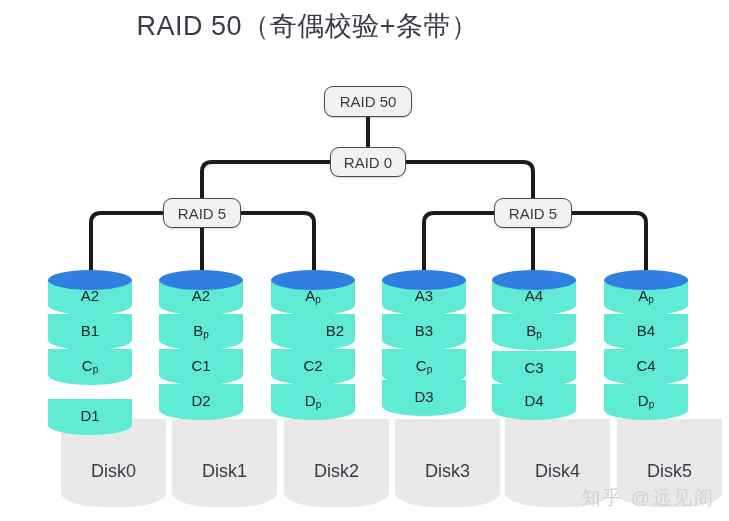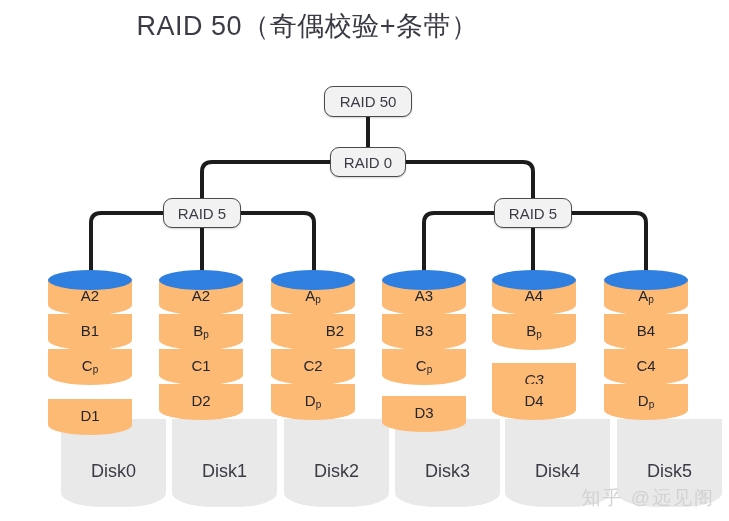--- a/index.html
+++ b/index.html
@@ -77,21 +77,21 @@
     height: 20px;
     border-radius: 50% / 50%;
     background: #2e7fe0;
     z-index: 4;
   }
   .band {
     position: absolute;
     left: 0;
     width: 84px;
     height: 36px;
-    background: #fdba74;
+    background: #5eead4;
     border-radius: 0 0 42px 42px / 0 0 10px 10px;
     display: flex;
     align-items: center;
     justify-content: center;
     box-sizing: border-box;
   }
   .band-label {
     font-size: 15px;
     color: #25252e;
     line-height: 1;
@@ -234,36 +234,36 @@
         </div>
         <div class="band" style="top: 279px;">
           <span class="band-label"><span>A</span><sub style="font-size: 15px; top: 0px;">3</sub></span>
         </div>
         <div class="band" style="top: 314px;">
           <span class="band-label"><span>B</span><sub style="font-size: 15px; top: 0px;">3</sub></span>
         </div>
         <div class="band" style="top: 349px;">
           <span class="band-label"><span>C</span><sub>p</sub></span>
         </div>
-        <div class="band" style="top: 396px;">
+        <div class="band" style="top: 380px;">
           <span class="band-label"><span>D</span><sub style="font-size: 15px; top: 0px;">3</sub></span>
         </div>
         <div class="disk-top" style="top: 270px;"></div>
       </div>
       <div class="disk" style="left: 492px; top: 0px;">
         <div class="disk-body" style="top: 419px;">
           <span class="disk-name">Disk4</span>
         </div>
         <div class="band" style="top: 279px;">
           <span class="band-label"><span>A</span><sub style="font-size: 15px; top: 0px;">4</sub></span>
         </div>
         <div class="band" style="top: 314px;">
           <span class="band-label"><span>B</span><sub>p</sub></span>
         </div>
-        <div class="band" style="top: 363px; font-style: italic;">
+        <div class="band" style="top: 351px;">
           <span class="band-label"><span>C</span><sub style="font-size: 15px; top: 0px;">3</sub></span>
         </div>
         <div class="band" style="top: 384px;">
           <span class="band-label"><span>D</span><sub style="font-size: 15px; top: 0px;">4</sub></span>
         </div>
         <div class="disk-top" style="top: 270px;"></div>
       </div>
       <div class="disk" style="left: 604px; top: 0px;">
         <div class="disk-body" style="top: 419px;">
           <span class="disk-name">Disk5</span>

